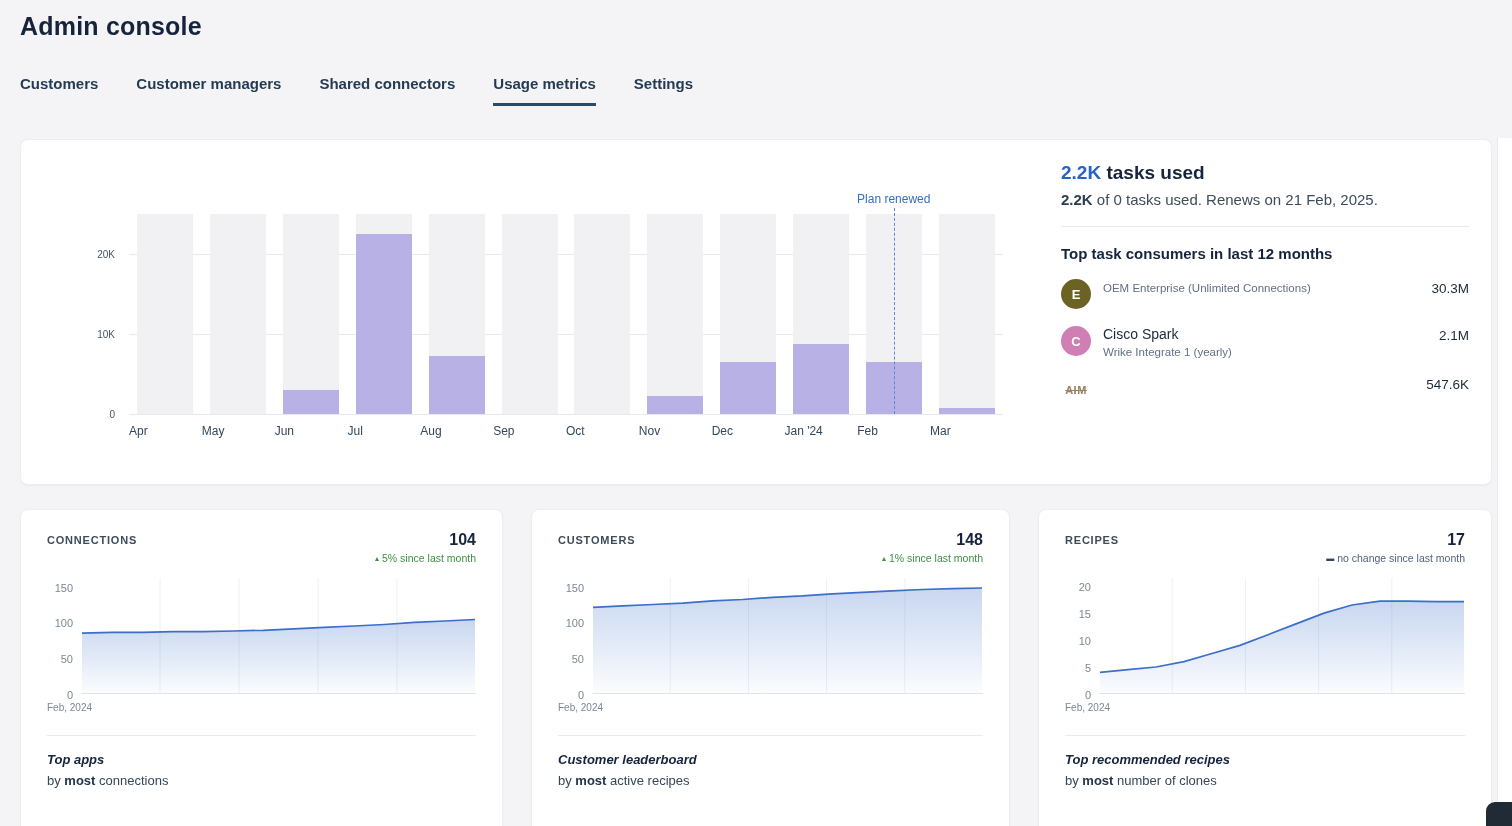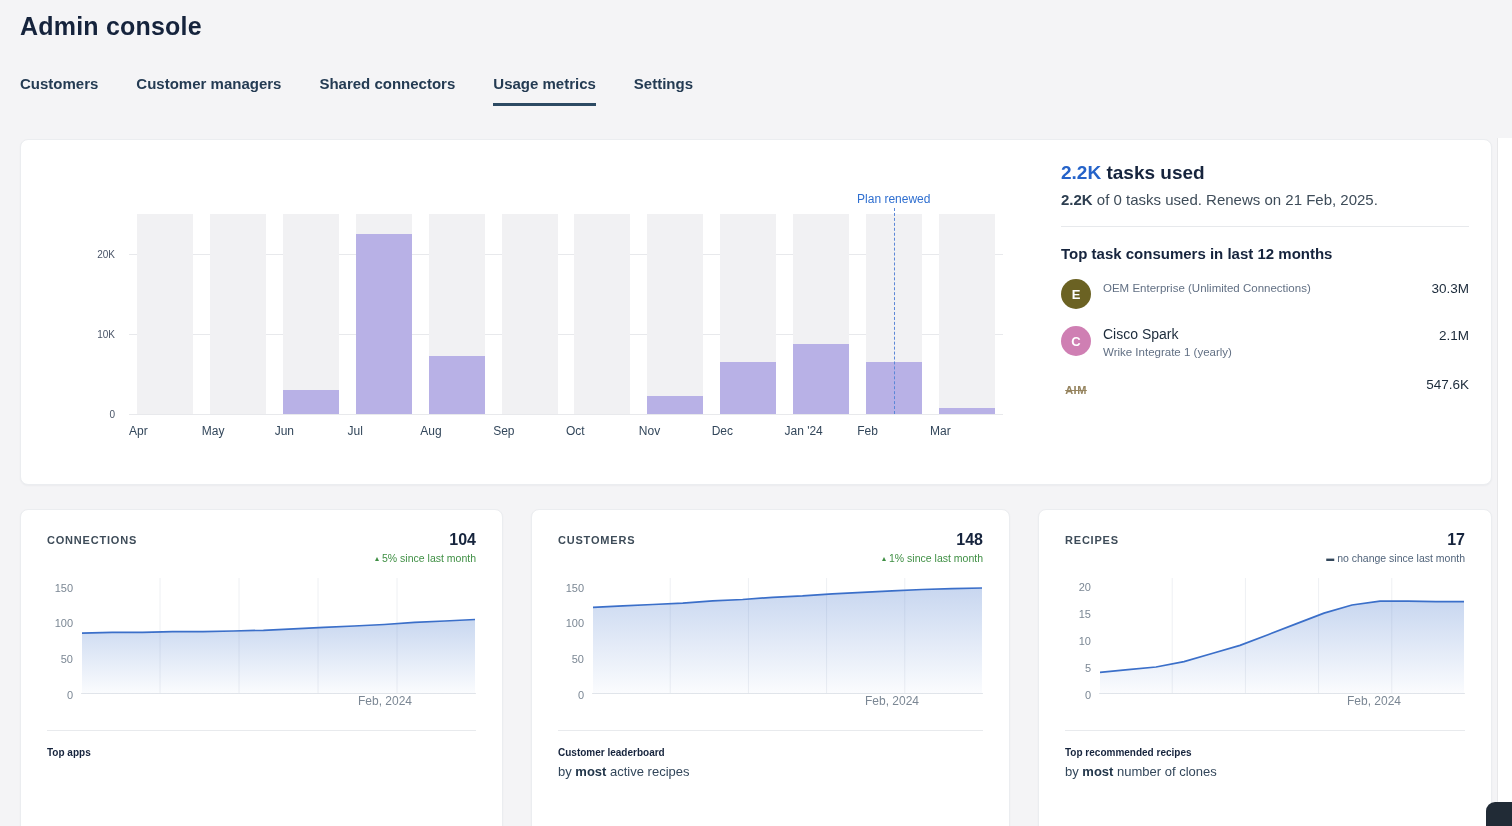--- a/index.html
+++ b/index.html
@@ -96,23 +96,23 @@
   .metric-value { font-size: 16px; font-weight: 700; color: #16243d; line-height: 1; margin-top: -2px; }
   .change { text-align: right; margin-top: 4px; font-size: 10.5px; }
   .change.up { color: #3f8f44; }
   .change.flat { color: #50637a; }
   .change-icon { font-size: 8px; vertical-align: 1px; margin-right: 3px; }
   .change.flat .change-icon { color: #33475b; }
   .line-chart-row { display: flex; margin-top: 14px; }
   .ytick-col { position: relative; width: 34px; height: 116px; flex: 0 0 34px; }
   .ytick { position: absolute; right: 8px; font-size: 11px; color: #7b8794; text-align: center; }
   .line-chart-box { position: relative; flex: 1; height: 116px; }
-  .x-end-label { text-align: right; padding-right: 64px; font-size: 12px; color: #7b8794; }
+  .x-end-label { padding-right: 64px; margin-top: 8px; font-size: 10px; color: #7b8794; }
   .metric-divider { margin-top: 22px; border-top: 1px solid #e8eaed; }
-  .metric-footer-title { margin-top: 16px; font-size: 10px; font-weight: 700; color: #16243d; }
+  .metric-footer-title { margin-top: 16px; font-size: 13px; font-weight: 700; color: #16243d; font-style: italic; }
   .metric-footer-sub { margin-top: 6px; font-size: 13px; color: #33475b; }
   .metric-footer-sub b { color: #22364a; }
 
   
   .right-strip {
     position: fixed; top: 138px; right: 0; bottom: 0; width: 15px;
     background: #ffffff; border-left: 1px solid #e8e8ea;
   }
   .chat-widget {
     position: fixed; right: 0; bottom: 0; width: 26px; height: 24px;
@@ -274,20 +274,21 @@
               <line x1="237" x2="237" y1="0" y2="116" stroke="#eef0f3"></line>
               <line x1="316" x2="316" y1="0" y2="116" stroke="#eef0f3"></line>
               <line x1="0" x2="395" y1="115.5" y2="115.5" stroke="#e4e7eb"></line>
               <path d="M1.0 55.1 L 31.2 54.4 L 61.5 54.4 L 91.7 53.7 L 121.9 53.7 L 152.2 53.0 L 182.4 52.3 L 212.6 50.8 L 242.8 49.4 L 273.1 48.0 L 303.3 46.5 L 333.5 44.4 L 363.8 43.0 L 394.0 41.5 L 394 116 L 1 116 Z" fill="url(#grad0)"></path>
               <path d="M1.0 55.1 L 31.2 54.4 L 61.5 54.4 L 91.7 53.7 L 121.9 53.7 L 152.2 53.0 L 182.4 52.3 L 212.6 50.8 L 242.8 49.4 L 273.1 48.0 L 303.3 46.5 L 333.5 44.4 L 363.8 43.0 L 394.0 41.5" fill="none" stroke="#3b6fc9" stroke-width="1.7"></path>
             </svg></div>
       </div>
       <div class="x-end-label">Feb, 2024</div>
       <div class="metric-divider"></div>
       <div class="metric-footer-title">Top apps</div>
+      <div class="metric-footer-sub"><span>by </span><b>most</b><span> connections</span></div>
     </section>
 
     <section class="card metric-card c1">
       <div class="metric-head">
         <div class="section-label">CUSTOMERS</div>
         <div class="metric-value">148</div>
       </div>
       <div class="change up"><span class="change-icon">▴</span><span>1% since last month</span></div>
       <div class="line-chart-row">
         <div class="ytick-col">

